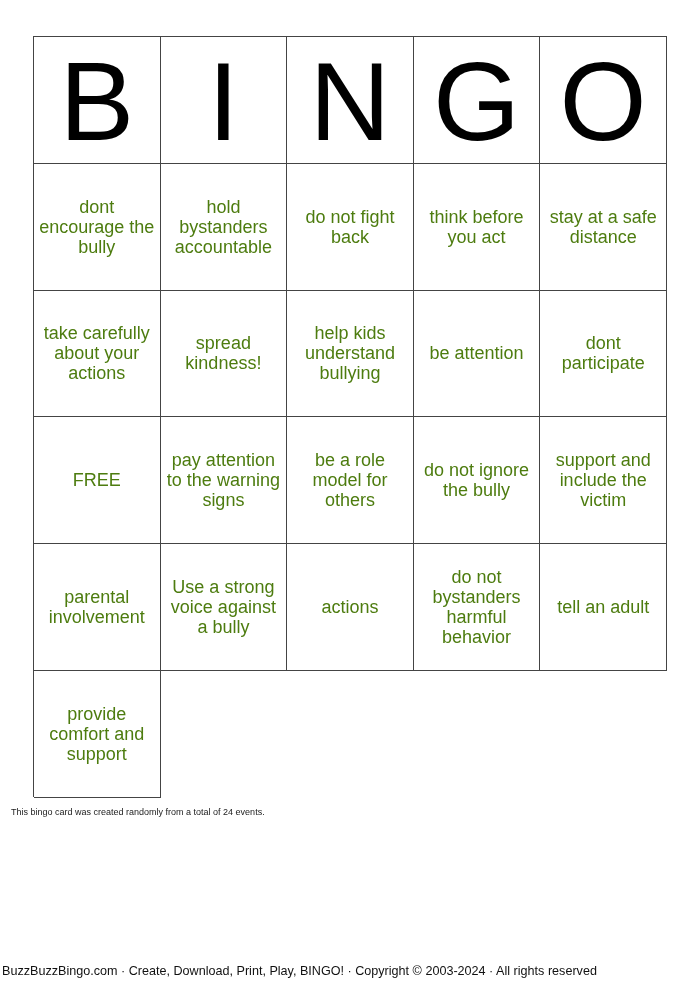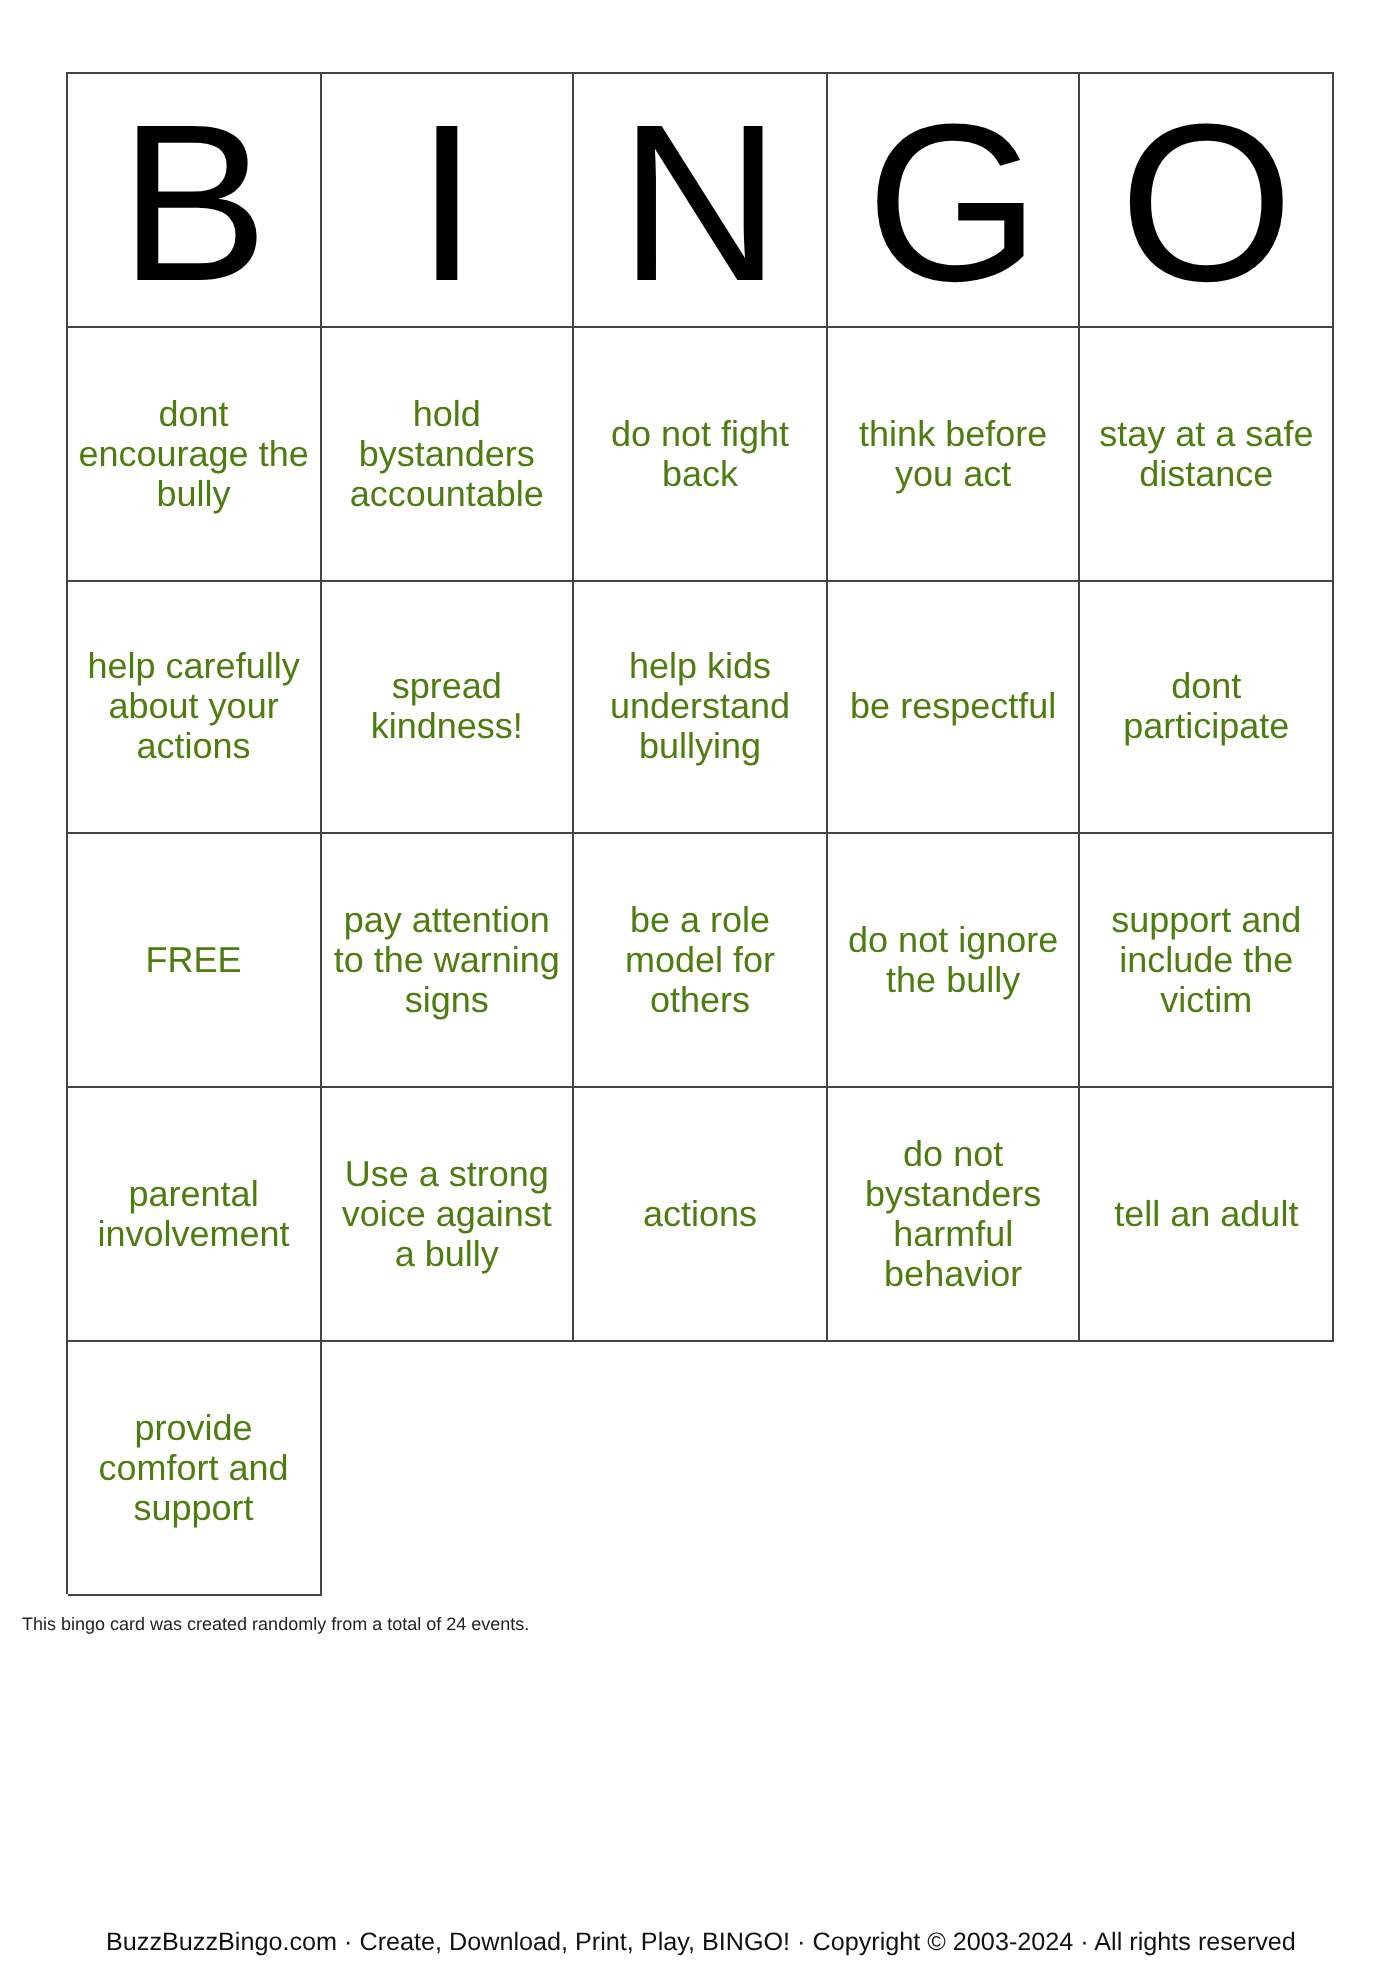--- a/index.html
+++ b/index.html
@@ -25,43 +25,43 @@
   .head {
     font-size: 112px; line-height: 112px; color: #000;
     font-weight: normal; padding-top: 4px;
   }
   #note {
     position: absolute; left: 11px; top: 807px;
     font-size: 9px; color: #222; text-align: center;
   }
   #footer {
     position: absolute; left: 0; width: 699px; top: 964px;
-    text-align: center; font-size: 12.6px; color: #111; padding-left: 2px;
+    text-align: left; font-size: 12.6px; color: #111; padding-left: 2px;
   }
 </style>
 </head>
 <body>
 
 <div id="card">
   <div class="cell head">B</div>
   <div class="cell head">I</div>
   <div class="cell head">N</div>
   <div class="cell head">G</div>
   <div class="cell head">O</div>
 
   <div class="cell">dont encourage the bully</div>
   <div class="cell">hold bystanders accountable</div>
   <div class="cell">do not fight back</div>
   <div class="cell">think before you act</div>
   <div class="cell">stay at a safe distance</div>
 
-  <div class="cell">help carefully about your actions</div>
+  <div class="cell">take carefully about your actions</div>
   <div class="cell">spread kindness!</div>
   <div class="cell">help kids understand bullying</div>
-  <div class="cell">be respectful</div>
+  <div class="cell">be attention</div>
 
   <div class="cell">dont participate</div>
   <div class="cell">FREE</div>
   <div class="cell">pay attention to the warning signs</div>
   <div class="cell">be a role model for others</div>
 
   <div class="cell">do not ignore the bully</div>
   <div class="cell">support and include the victim</div>
   <div class="cell">parental involvement</div>
   <div class="cell">Use a strong voice against a bully</div>

